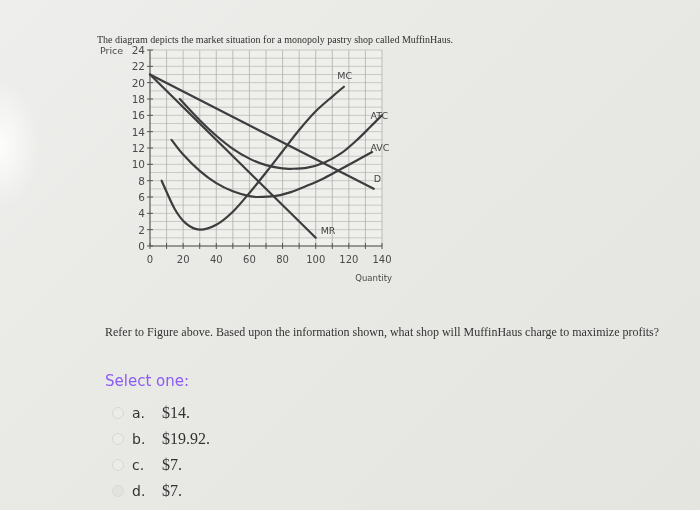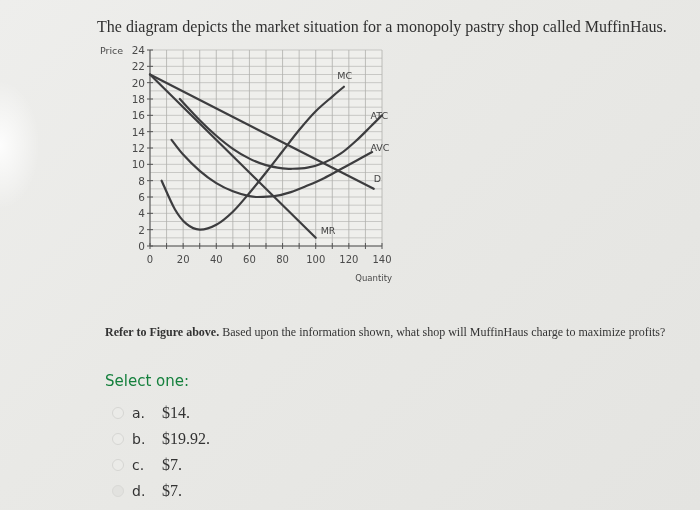--- a/index.html
+++ b/index.html
@@ -4,36 +4,36 @@
 <style>
   html, body { margin: 0; padding: 0; }
   body {
     width: 700px; height: 510px; overflow: hidden;
     background: linear-gradient(135deg, #eeeeec 0%, #e9e9e6 40%, #e4e4e1 100%);
     font-family: "Liberation Serif", serif;
     color: #2a2a2a;
     position: relative;
   }
   .intro {
-    position: absolute; left: 97px; top: 18px;
-    font-size: 16px; color: #303030;
+    position: absolute; left: 97px; top: 34px;
+    font-size: 10px; color: #303030;
   }
   .chart {
     position: absolute; left: 95px; top: 38px;
     width: 330px; height: 250px;
   }
   .chart svg { display: block; }
   .question {
     position: absolute; left: 105px; top: 325px;
     font-size: 12px; color: #333;
   }
-  .question b { font-weight: bold; }
+  .question b { font-weight: normal; }
   .select-one {
     position: absolute; left: 105px; top: 372px;
-    font-family: "DejaVu Sans", sans-serif; font-size: 15px; color: #15803d;
+    font-family: "DejaVu Sans", sans-serif; font-size: 15px; color: #8b5cf6;
   }
   .options { position: absolute; left: 112px; top: 400px; }
   .option {
     display: flex; align-items: center; height: 25px; margin-bottom: 1px;
     cursor: pointer;
   }
   .radio {
     width: 10px; height: 10px; border-radius: 50%;
     border: 1px solid #d6d6d3; background: #ebebe8; margin-right: 8px;
   }

